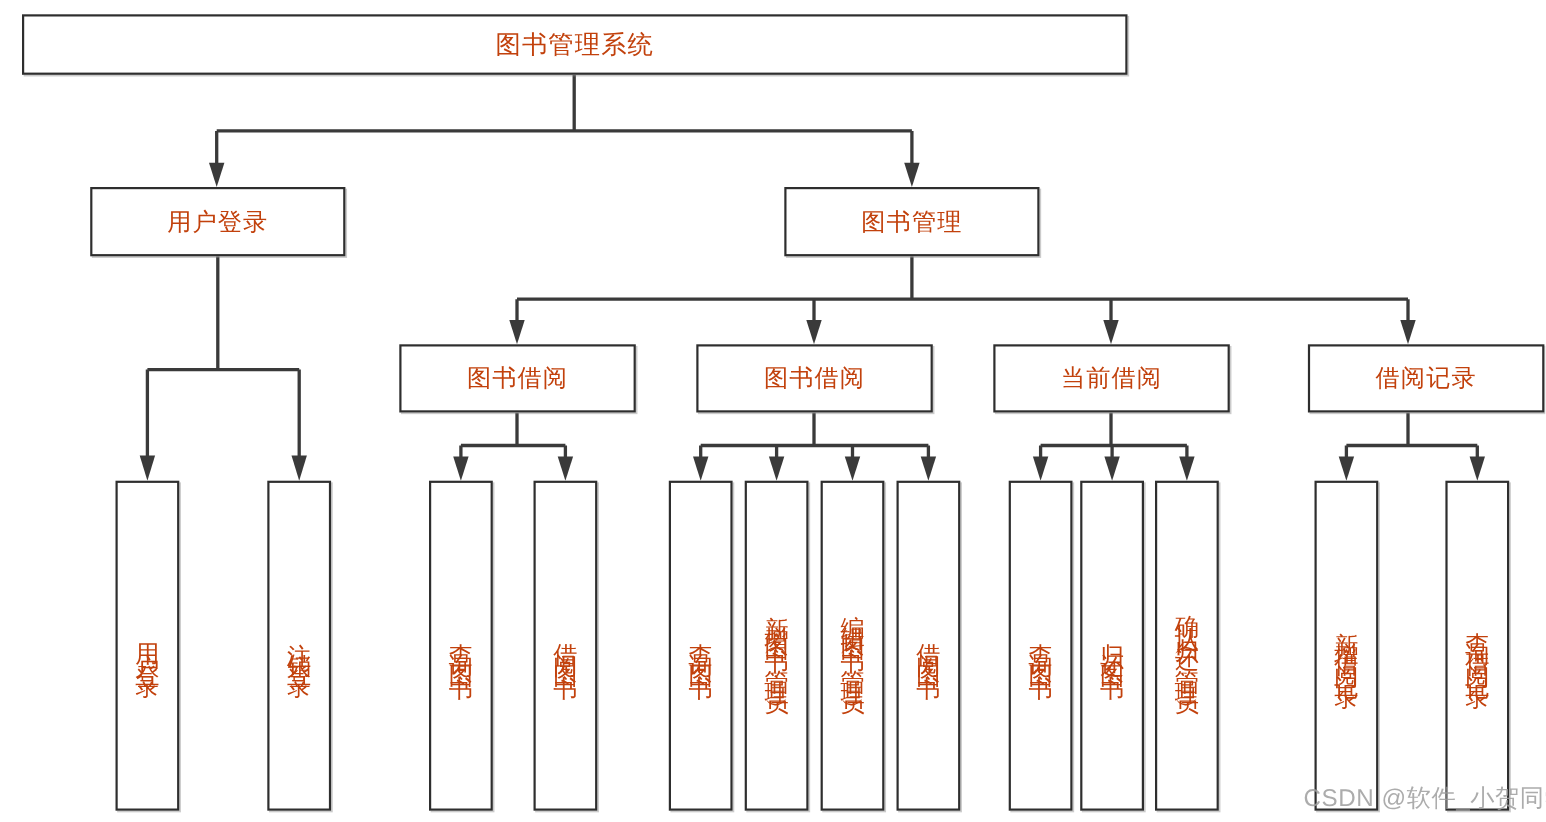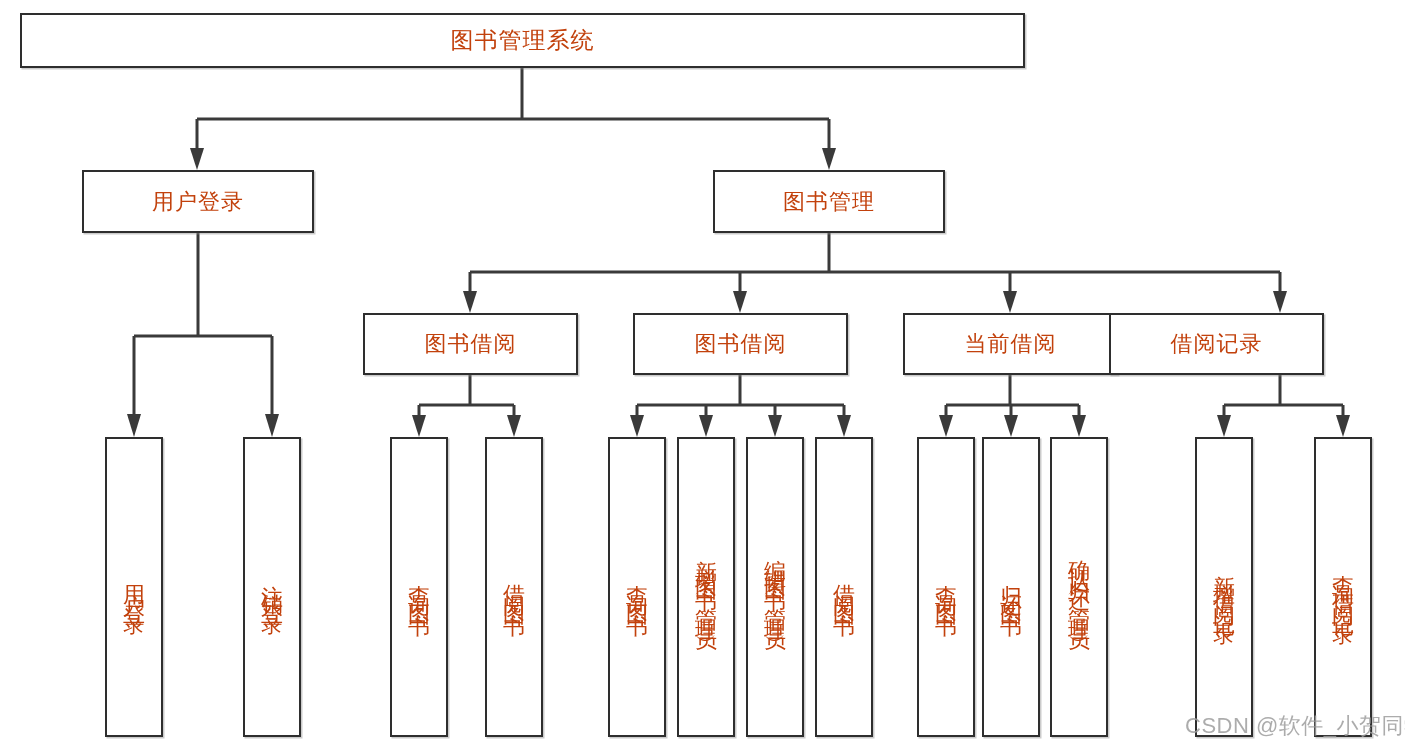--- a/index.html
+++ b/index.html
@@ -32,21 +32,21 @@
     z-index: 2;
     white-space: nowrap;
   }
   .root-box   { left:20px;  top:13px;  width:1005px; height:55px; font-size:23px; }
   .l2-ul      { left:82px;  top:170px; width:232px;  height:63px; }
   .l2-bm      { left:713px; top:170px; width:232px;  height:63px; }
   .l3         { top:313px;  height:62px; width:215px; }
   .l3-nb      { left:363px; }
   .l3-bb      { left:633px; }
   .l3-cb      { left:903px; }
-  .l3-br      { left:1109px; }
+  .l3-br      { left:1189px; }
   .vbox {
     top:437px; height:300px; width:58px;
     writing-mode: vertical-rl;
     text-orientation: mixed;
     letter-spacing: 0.45em;
     font-size: 22px;
     white-space: normal;
   }
   .x105{left:105px}.x243{left:243px}
   .x390{left:390px}.x485{left:485px}

